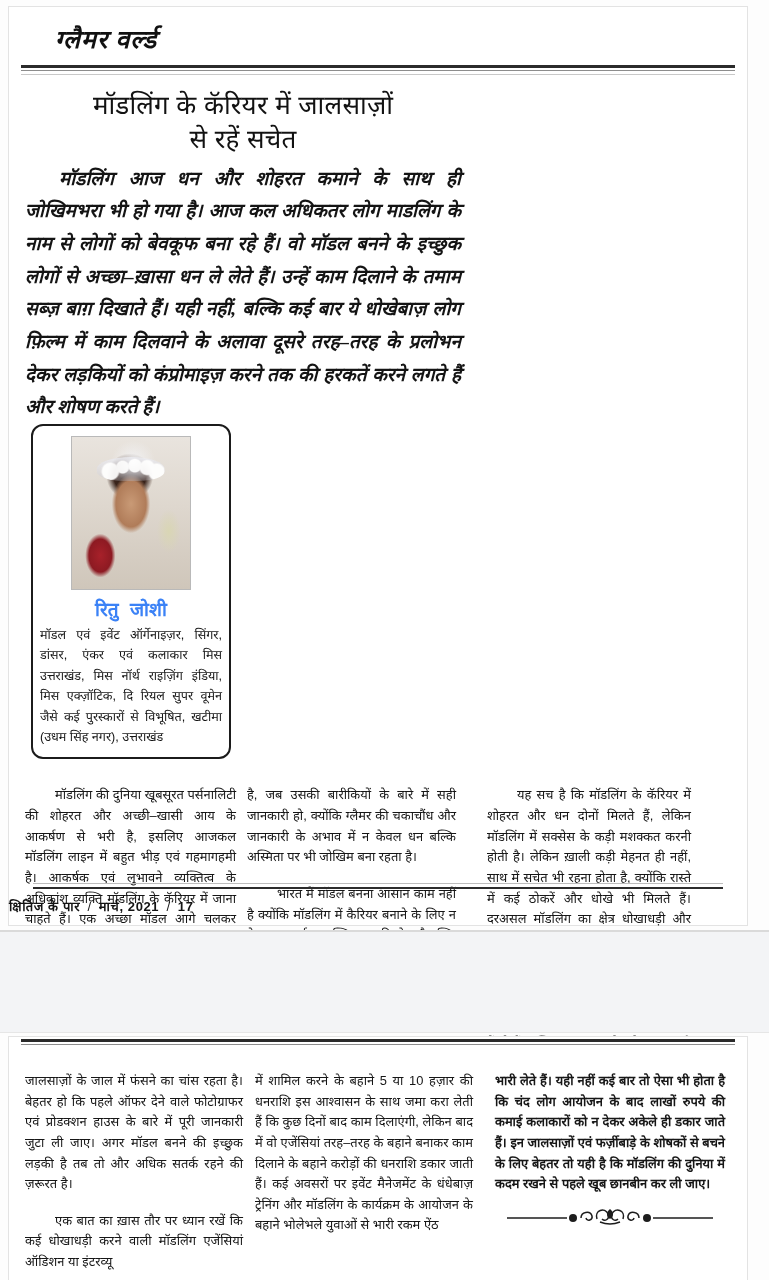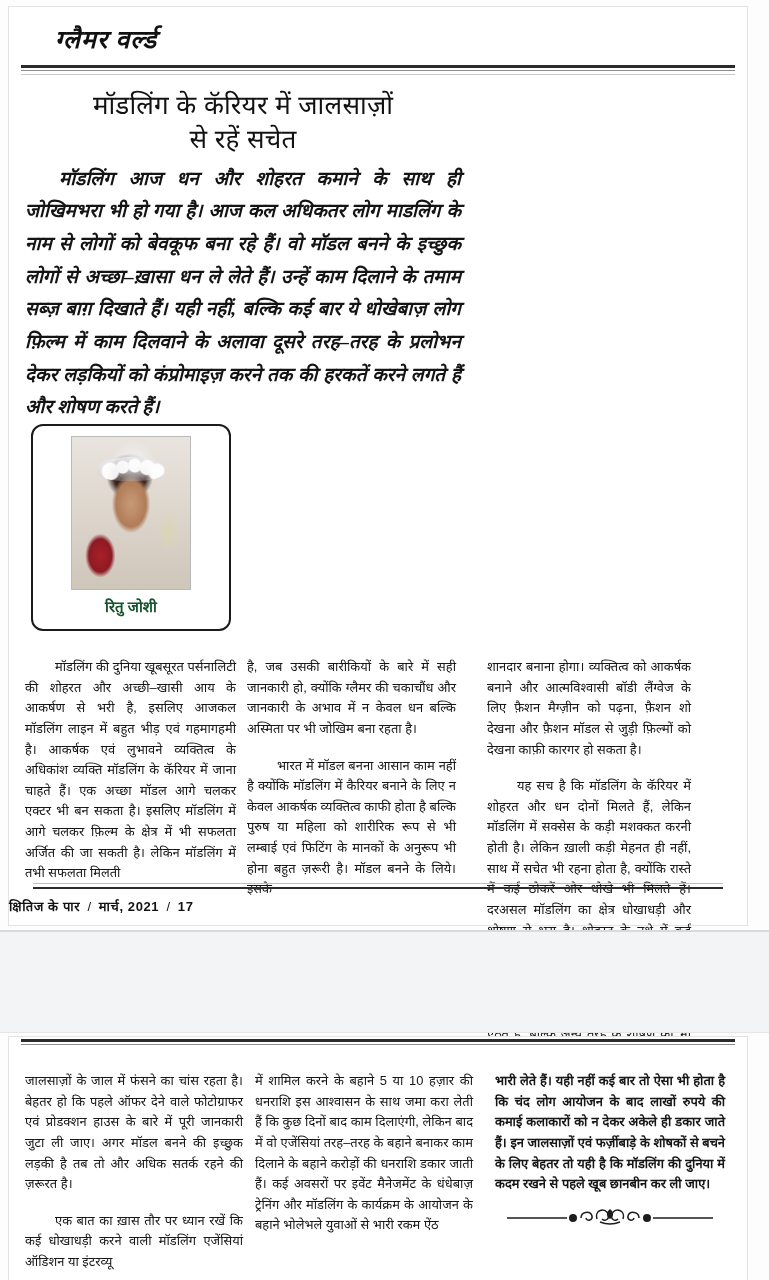--- a/index.html
+++ b/index.html
@@ -127,26 +127,26 @@
   .portrait-frame {
     width: 118px;
     height: 152px;
     margin: 2px auto 6px auto;
     border: 1px solid #b9b9b9;
     position: relative;
     overflow: hidden;
     background: #efe9e2;
   }
   .caption-name {
-    font-family: Liberation Sans, sans-serif;
+    font-family: Liberation Mono, monospace;
     font-weight: 700;
-    font-size: 15px;
+    font-size: 19px;
     text-align: center;
     margin: 2px 0 3px 0;
-    color: #14532d;
+    color: #3b82f6;
   }
   .caption-body {
     font-family: "Liberation Sans", "DejaVu Sans", sans-serif;
     font-size: 12.6px;
     line-height: 1.62;
     text-align: justify;
     text-align-last: left;
     color: #151515;
     margin: 0;
   }
@@ -319,36 +319,36 @@
           <span class="l2">से रहें सचेत</span>
         </h1>
         <p class="intro">मॉडलिंग आज धन और शोहरत कमाने के साथ ही जोखिमभरा भी हो गया है। आज कल अधिकतर लोग माडलिंग के नाम से लोगों को बेवकूफ बना रहे हैं। वो मॉडल बनने के इच्छुक लोगों से अच्छा–ख़ासा धन ले लेते हैं। उन्हें काम दिलाने के तमाम सब्ज़ बाग़ दिखाते हैं। यही नहीं, बल्कि कई बार ये धोखेबाज़ लोग फ़िल्म में काम दिलवाने के अलावा दूसरे तरह–तरह के प्रलोभन देकर लड़कियों को कंप्रोमाइज़ करने तक की हरकतें करने लगते हैं और शोषण करते हैं।</p>
       </div>
 
       <div class="portrait-card">
         <div class="portrait-frame">
           <div class="pic-portrait"></div>
         </div>
         <div class="caption-name">रितु जोशी</div>
+        <div class="caption-body">मॉडल एवं इवेंट ऑर्गेनाइज़र, सिंगर, डांसर, एंकर एवं कलाकार मिस उत्तराखंड, मिस नॉर्थ राइज़िंग इंडिया, मिस एक्ज़ॉटिक, दि रियल सुपर वूमेन जैसे कई पुरस्कारों से विभूषित, खटीमा (उधम सिंह नगर), उत्तराखंड</div>
       </div>
     </div>
 
     <div class="cols">
 
       <div class="col col-left">
         <p class="body">मॉडलिंग की दुनिया खूबसूरत पर्सनालिटी की शोहरत और अच्छी–खासी आय के आकर्षण से भरी है, इसलिए आजकल मॉडलिंग लाइन में बहुत भीड़ एवं गहमागहमी है। आकर्षक एवं लुभावने व्यक्तित्व के अधिकांश व्यक्ति मॉडलिंग के कॅरियर में जाना चाहते हैं। एक अच्छा मॉडल आगे चलकर एक्टर भी बन सकता है। इसलिए मॉडलिंग में आगे चलकर फ़िल्म के क्षेत्र में भी सफलता अर्जित की जा सकती है। लेकिन मॉडलिंग में तभी सफलता मिलती</p>
       </div>
 
       <div class="col col-mid">
         <p class="body cont">है, जब उसकी बारीकियों के बारे में सही जानकारी हो, क्योंकि ग्लैमर की चकाचौंध और जानकारी के अभाव में न केवल धन बल्कि अस्मिता पर भी जोखिम बना रहता है।</p>
         <p class="body">भारत में मॉडल बनना आसान काम नहीं है क्योंकि मॉडलिंग में कैरियर बनाने के लिए न केवल आकर्षक व्यक्तित्व काफी होता है बल्कि पुरुष या महिला को शारीरिक रूप से भी लम्बाई एवं फिटिंग के मानकों के अनुरूप भी होना बहुत ज़रूरी है। मॉडल बनने के लिये। इसके</p>
       </div>
 
       <div class="col col-right">
-        <p class="body cont">शानदार बनाना होगा। व्यक्तित्व को आकर्षक बनाने और आत्मविश्वासी बॉडी लैंग्वेज के लिए फ़ैशन मैग्ज़ीन को पढ़ना, फ़ैशन शो देखना और फ़ैशन मॉडल से जुड़ी फ़िल्मों को देखना काफ़ी कारगर हो सकता है।</p>
         <p class="body">यह सच है कि मॉडलिंग के कॅरियर में शोहरत और धन दोनों मिलते हैं, लेकिन मॉडलिंग में सक्सेस के कड़ी मशक्कत करनी होती है। लेकिन ख़ाली कड़ी मेहनत ही नहीं, साथ में सचेत भी रहना होता है, क्योंकि रास्ते में कई ठोकरें और धोखे भी मिलते हैं। दरअसल मॉडलिंग का क्षेत्र धोखाधड़ी और शोषण से भरा है। शोहरत के नशे में कई युवक–युवतियां ऐसे जालसाज़ों के चक्कर में फंस जाते हैं, जोकि उन्हें सुपर मॉडल बनने तथा टीवी सीरियल और फ़िल्मों में काम दिलाने के सब्ज़ बाग़ दिखाकर न केवल धन ऐंठते हैं, बल्कि अन्य तरह के शोषण का भी युवाओं को शिकार बनाते हैं। ऐसे में कई बार</p>
       </div>
     </div>
 
     <div class="wrap-area" style="padding:0 16px;">
       <div class="photo-big">
         <div class="pic-model"></div>
       </div>
       <div class="narrow-col">
         <p class="body narrow">लिए एक सफल मॉडल को खान–पान और व्यवहार का विशेष ध्यान रखना होता है। ज़रूरी है कि रोज़ाना भरपूर पानी पिएं और नशीले पदार्थों का सेवन बंद कर दें। यही नहीं, स्मोकिंग को भी छोड़ना होगा और शरीर के हर हिस्से को</p>

